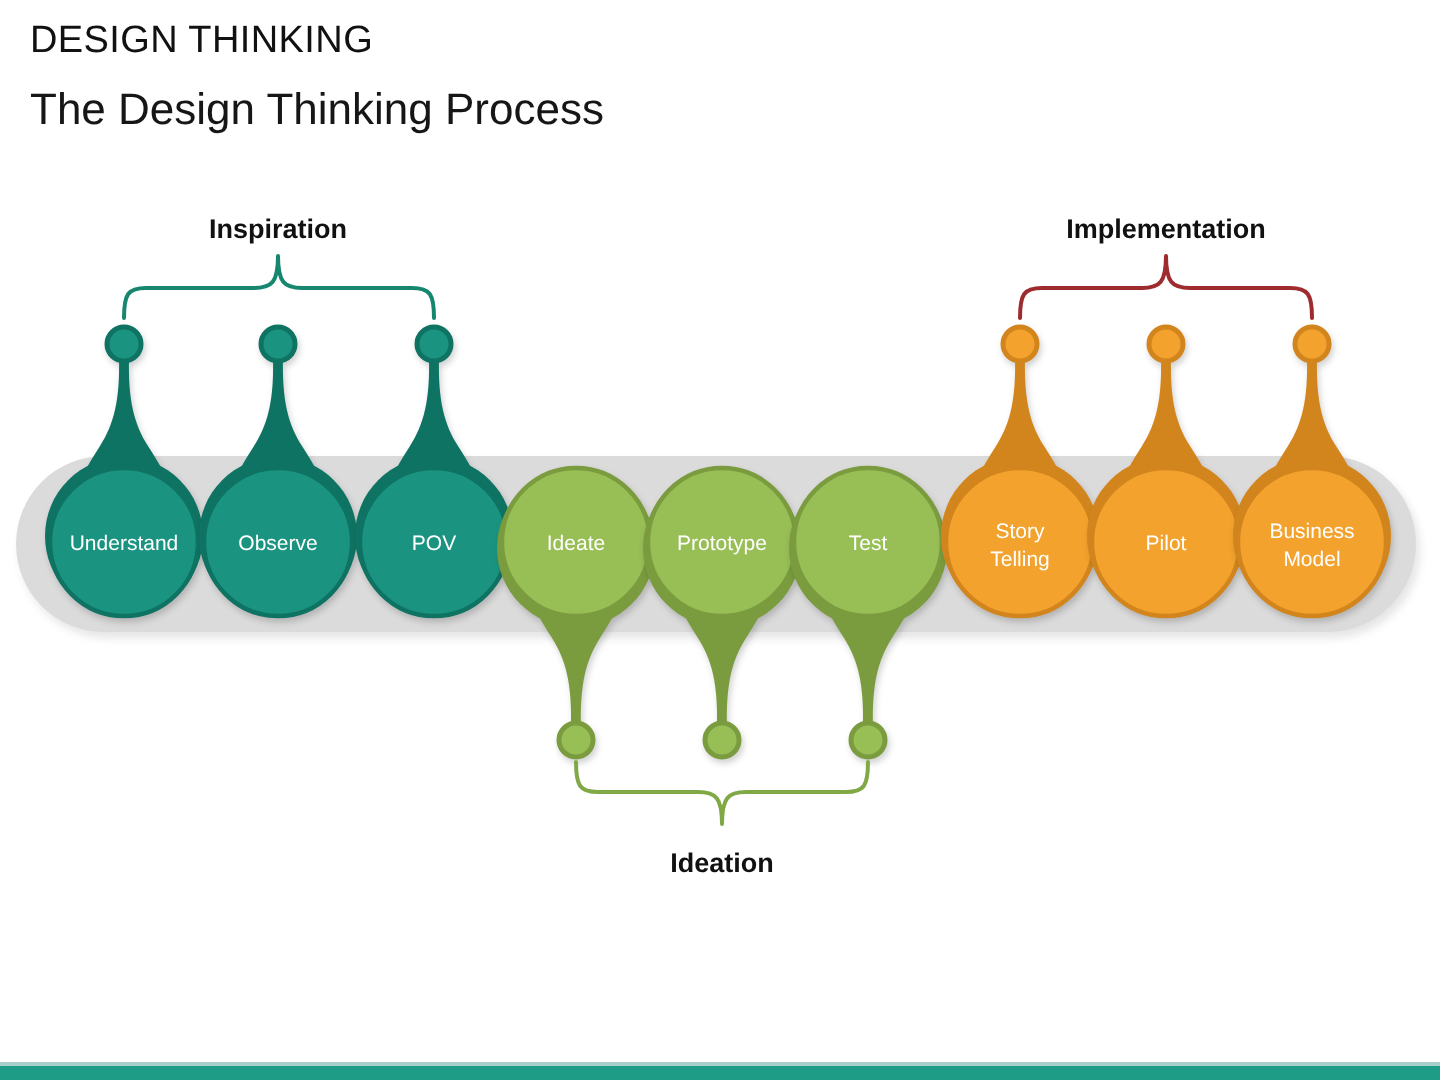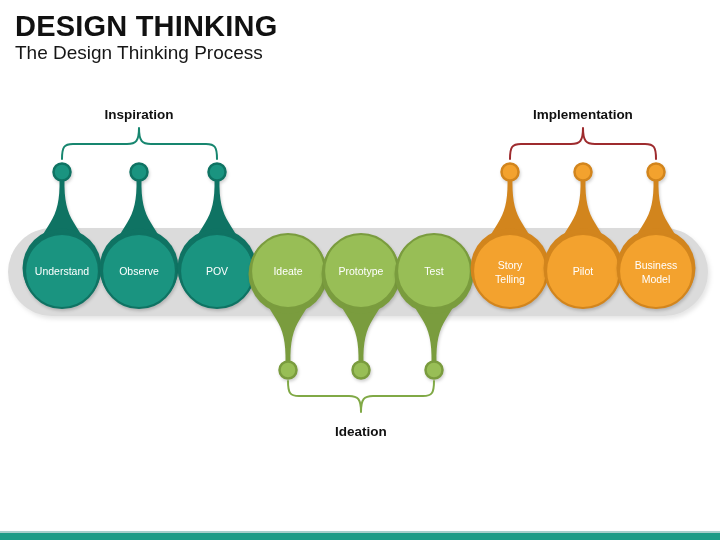--- a/index.html
+++ b/index.html
@@ -2,25 +2,25 @@
 <html style="--teal_fill: #1A9480; --teal_dark: #0F7363; --teal_bracket: #17866F; --green_fill: #98BE56; --green_dark: #7A9C3E; --green_bracket: #80A946; --orange_fill: #F3A22E; --orange_dark: #D2851D; --implementation_bracket: #9E2B2E; --track_gray: #DBDBDB; --footer_teal: #1E9C86; --footer_line: #A9CFCB; --text_dark: #111111; --bubble_text: #FFFFFF;"><head>
 <meta charset="utf-8">
 <style>
   html,body{margin:0;padding:0;background:#ffffff;}
   .slide{
     position:relative;width:720px;height:540px;background:#ffffff;overflow:hidden;
     font-family:"Liberation Sans", sans-serif;
   }
   .title{
     position:absolute;left:15px;top:10px;
-    font-weight:bold;font-size:29px;letter-spacing:0.2px;color:var(--text_dark);
+    font-weight:normal;font-size:19px;letter-spacing:0.2px;color:var(--text_dark);
   }
   .subtitle{
     position:absolute;left:15px;top:42px;
-    font-size:19px;color:#161616;
+    font-size:22px;color:#161616;
   }
   .diagram{position:absolute;left:0;top:0;width:720px;height:540px;}
   .track{fill:var(--track_gray);filter:drop-shadow(2px 3px 2px rgba(0,0,0,0.10));}
   .pin{filter:drop-shadow(1px 2px 1.5px rgba(0,0,0,0.18));}
   .teal  .stem, .teal  .backdrop{fill:var(--teal_dark);}
   .green .stem, .green .backdrop{fill:var(--green_dark);}
   .orange .stem,.orange .backdrop{fill:var(--orange_dark);}
   .teal  .bubble{fill:var(--teal_fill); stroke:var(--teal_dark); stroke-width:2.2;}
   .green .bubble{fill:var(--green_fill);stroke:var(--green_dark);stroke-width:2.2;}
   .orange .bubble{fill:var(--orange_fill);stroke:var(--orange_dark);stroke-width:2.2;}

